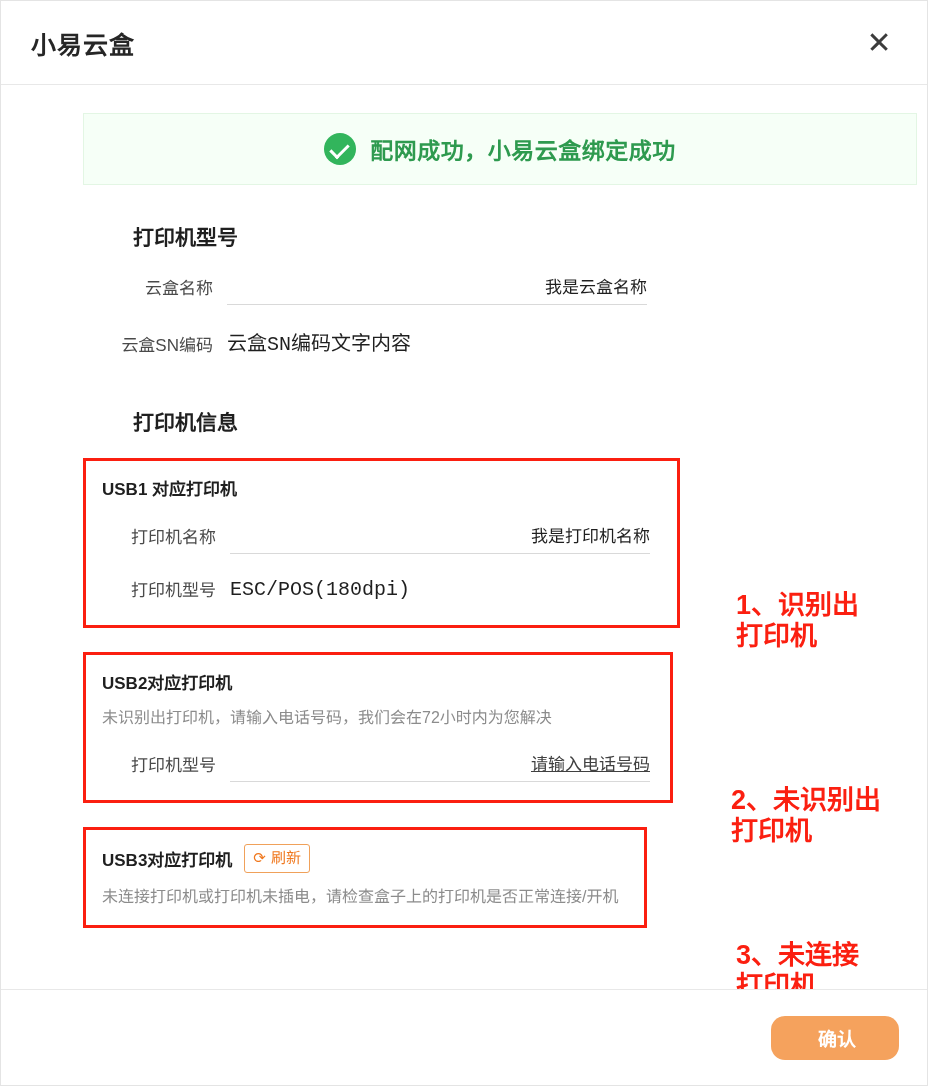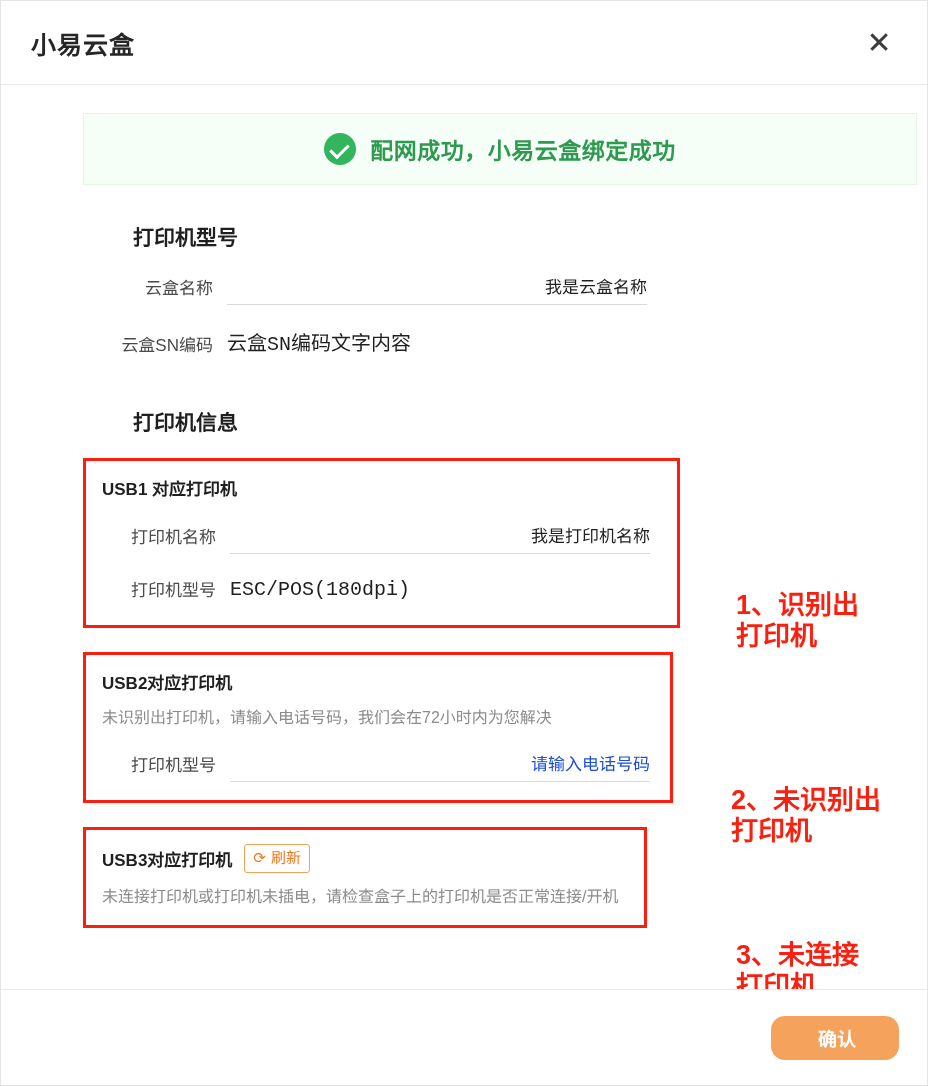--- a/index.html
+++ b/index.html
@@ -135,21 +135,21 @@
     width: 420px;
     text-align: right;
   }
   .field-value-plain {
     margin-left: 14px;
     font-size: 20px;
     color: #1f1f1f;
     padding-bottom: 6px;
     font-family: Liberation Mono, monospace;
   }
-  .field-value-underlined.placeholder { color: #1d4ed8; }
+  .field-value-underlined.placeholder { color: #404040; text-decoration: underline; }
 
   
   .printer-block {
     position: relative;
     box-sizing: border-box;
     border: 3px solid #fb1f10;
     margin-top: 18px;
     padding: 14px 0 18px 0;
   }
   .pb1 { width: 597px; margin-top: 22px; }

